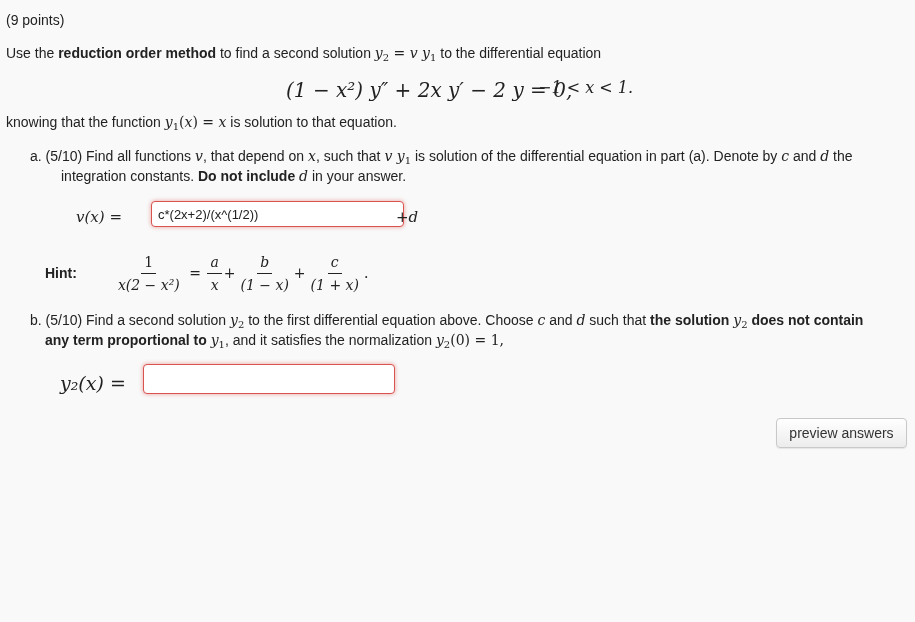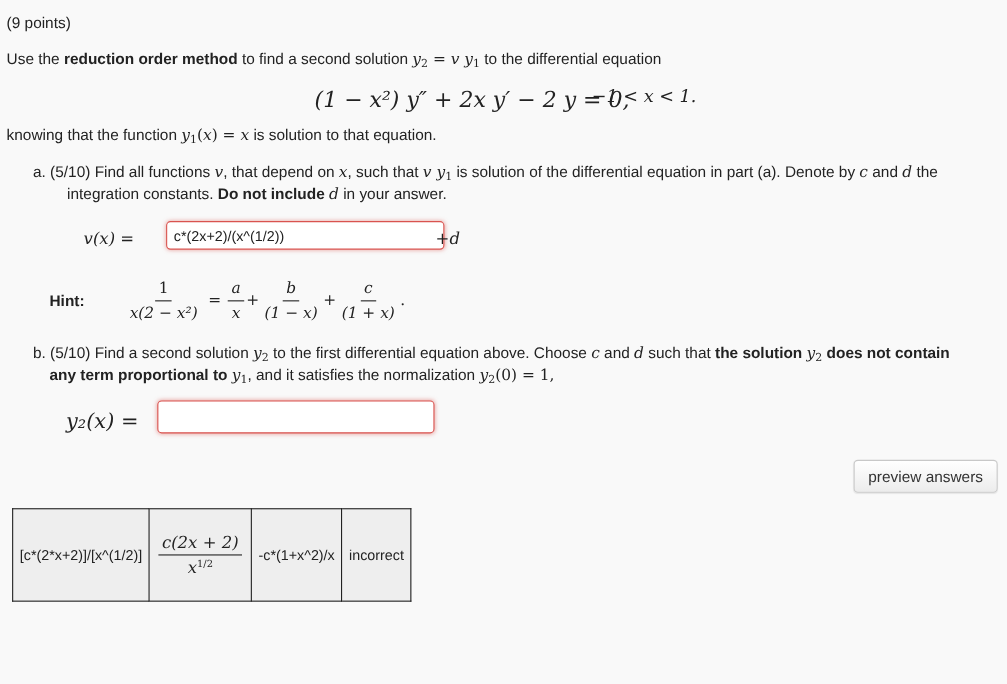--- a/index.html
+++ b/index.html
@@ -100,25 +100,14 @@
   <b>any term proportional to </b><span class="m">y<sub class="mr">1</sub></span><span>, and it satisfies the normalization </span><span class="m">y<sub class="mr">2</sub><span class="mr">(0)</span></span><span class="mr"> = 1,</span>
 </div>
 
 <div class="abs m" style="left:60px;top:372px;font-size:19px;">y₂(x) =</div>
 <input class="ans-input" style="left: 143px; top: 364px; width: 252px; height: 30px;" type="text" value="">
 
 <button class="btn">preview answers</button>
 
 <table class="results">
   <tbody>
-  <tr style="height:84px;">
-    <td>[c*(2*x+2)]/[x^(1/2)]</td>
-    <td style="text-align:center;">
-      <span class="frac m" style="font-size:15px;">
-        <span class="num">c(2x + 2)</span>
-        <span class="den"><span>x</span><sup class="mr" style="font-size:9px;">1/2</sup></span>
-      </span>
-    </td>
-    <td>-c*(1+x^2)/x</td>
-    <td>incorrect</td>
-  </tr>
 </tbody>
   </table>
 
 </body></html>

